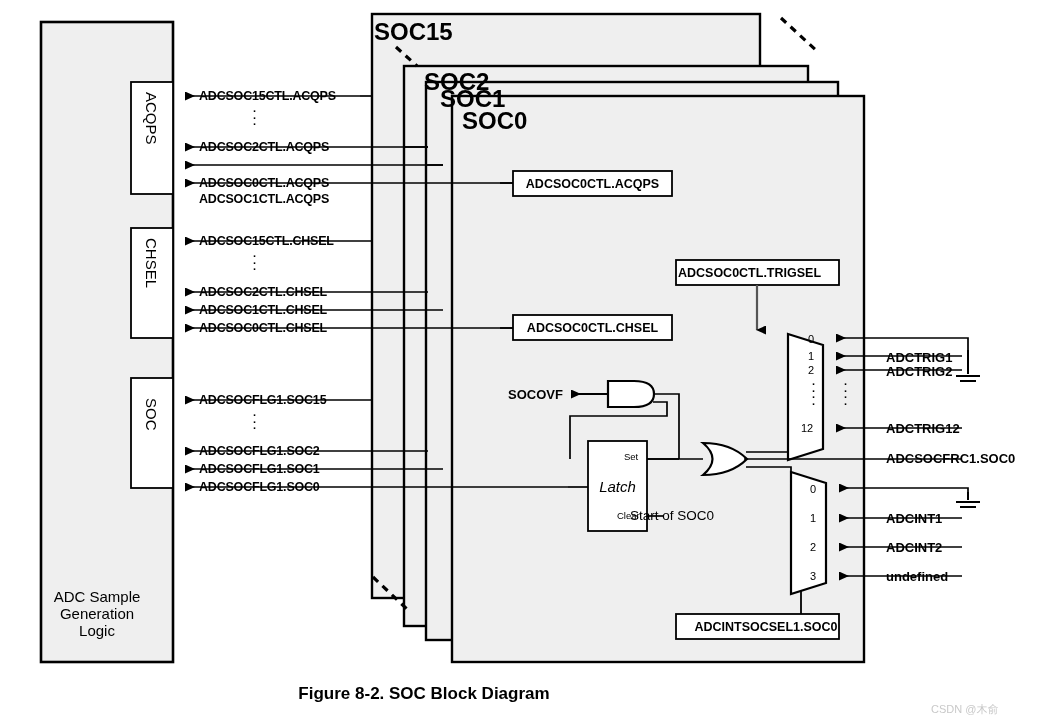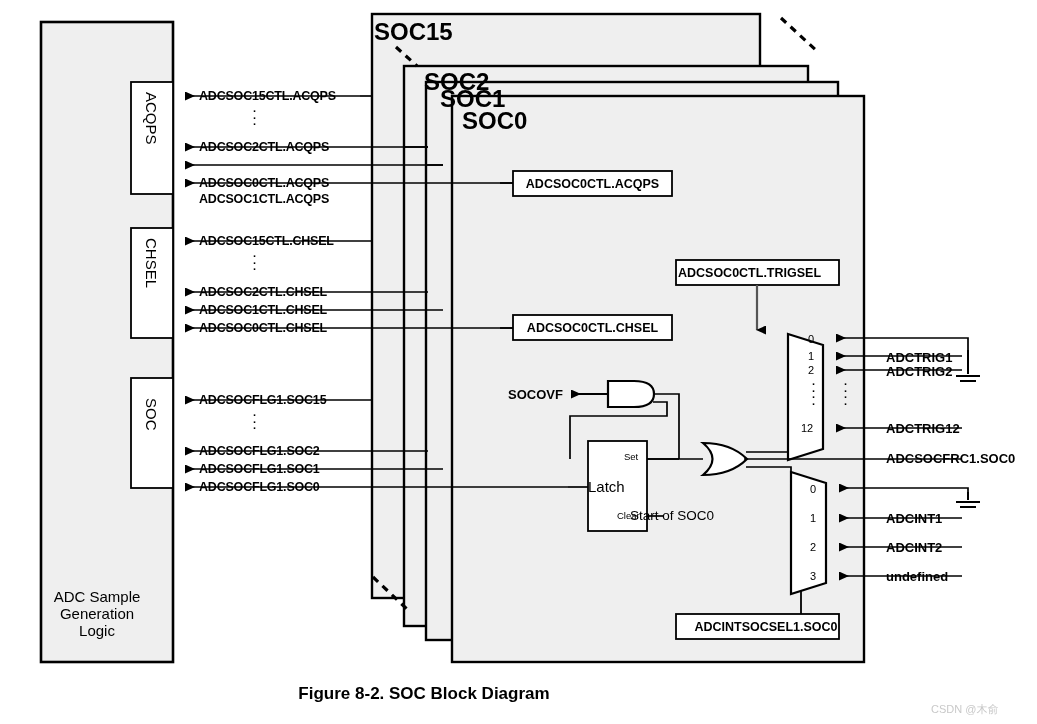--- a/index.html
+++ b/index.html
@@ -191,21 +191,21 @@
   <div class="lbl panel-title" style="left:462px;top:107px;">SOC0</div>
 
   <div class="lbl box-label" style="left:513px;top:177px;width:159px;text-align:center;">ADCSOC0CTL.ACQPS</div>
   <div class="lbl box-label" style="left:513px;top:321px;width:159px;text-align:center;">ADCSOC0CTL.CHSEL</div>
   <div class="lbl box-label" style="left:676px;top:266px;width:147px;text-align:center;">ADCSOC0CTL.TRIGSEL</div>
   <div class="lbl box-label" style="left:676px;top:620px;width:180px;text-align:center;">ADCINTSOCSEL1.SOC0</div>
 
   <div class="lbl sig-label" style="left:508px;top:387px;">SOCOVF</div>
 
   <div class="lbl small-pin" style="left:624px;top:451px;">Set</div>
-  <div class="lbl latch-word" style="left:588px;top:478px;width:59px;text-align:left;">Latch</div>
+  <div class="lbl latch-word" style="left:588px;top:478px;width:59px;text-align:center;font-style:italic;">Latch</div>
   <div class="lbl small-pin" style="left:617px;top:510px;">Clear</div>
   <div class="lbl startsoc" style="left:630px;top:508px;">Start of SOC0</div>
 
   <div class="lbl mux-num" style="left:808px;top:333px;">0</div>
   <div class="lbl mux-num" style="left:808px;top:350px;">1</div>
   <div class="lbl mux-num" style="left:808px;top:364px;">2</div>
   <div class="lbl mux-num" style="left:801px;top:422px;">12</div>
   <div class="ellv" style="left:812px;top:381px;">·<br>·<br>·<br>·</div>
   <div class="ellv" style="left:844px;top:381px;">·<br>·<br>·<br>·</div>
 

